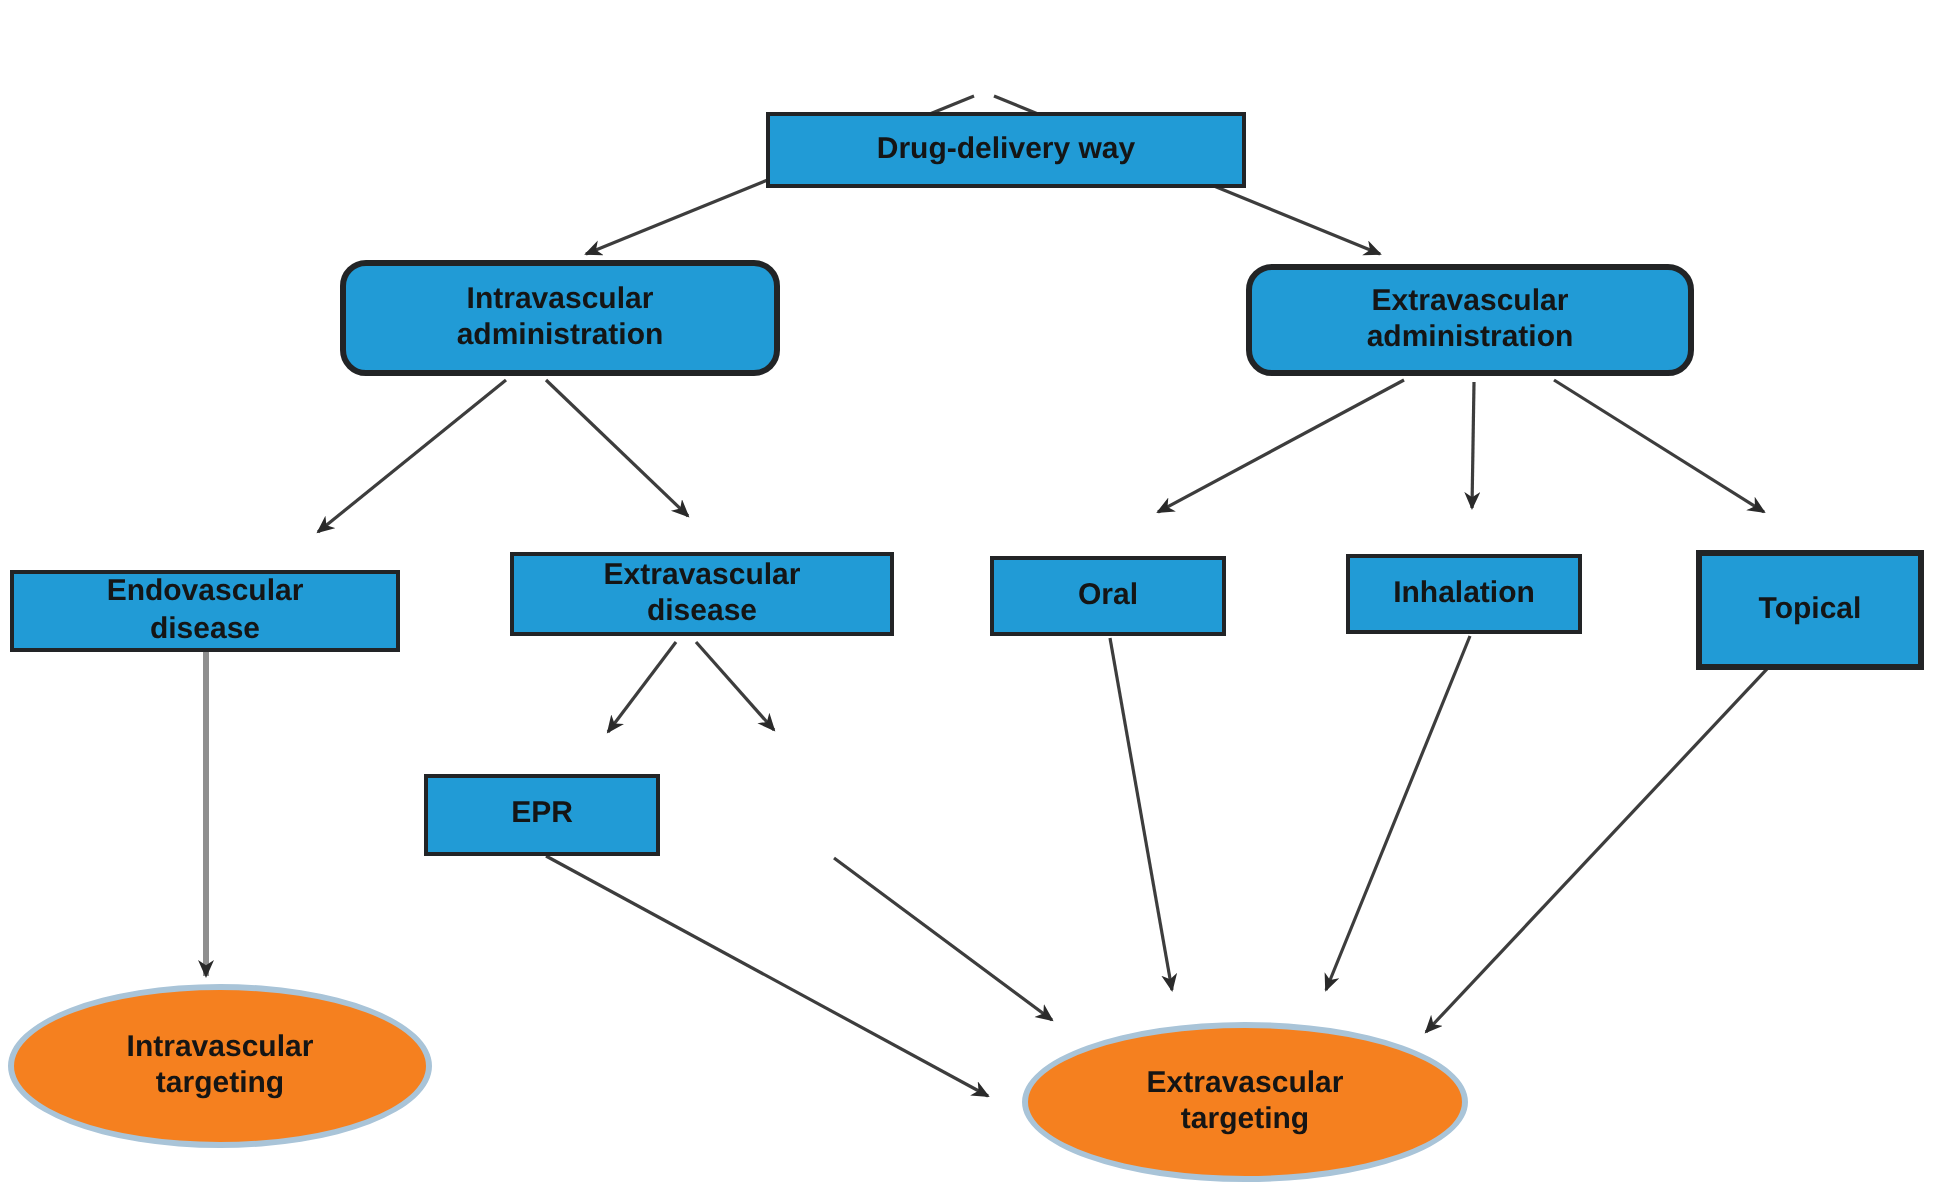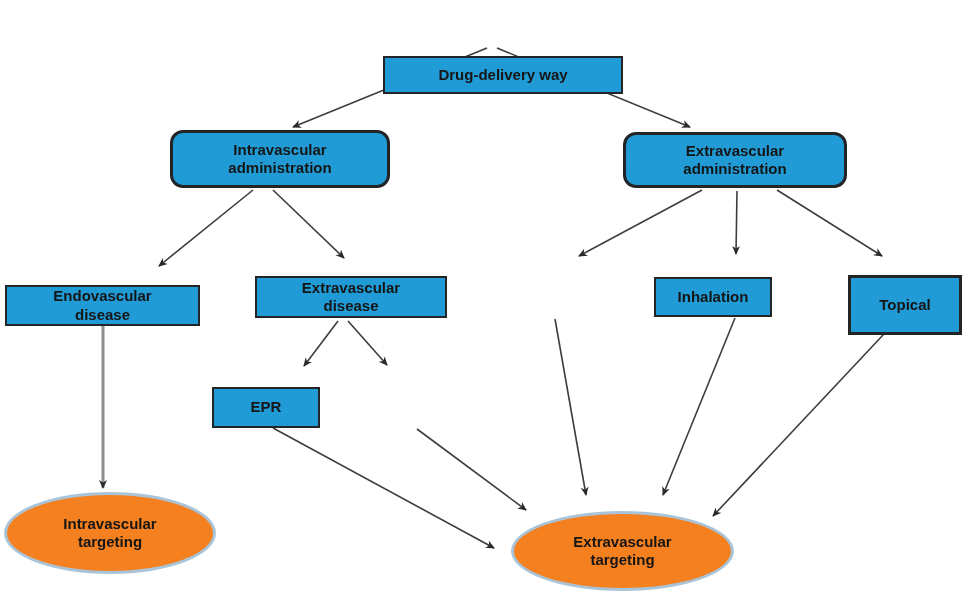--- a/index.html
+++ b/index.html
@@ -46,23 +46,23 @@
     border: 3px solid var(--ellipse-border);
     border-radius: 50%;
   }
   
   .pos-root          { left: 383px; top: 8px;   width: 240px; height: 38px; margin-top: 48px; }
   .pos-intra-admin   { left: 170px; top: 130px; width: 220px; height: 58px; }
   .pos-extra-admin   { left: 623px; top: 132px; width: 224px; height: 56px; }
   .pos-endo-disease  { left: 5px;   top: 285px; width: 195px; height: 41px; }
   .pos-extra-disease { left: 255px; top: 276px; width: 192px; height: 42px; }
   .pos-oral          { left: 495px; top: 278px; width: 118px; height: 40px; }
-  .pos-inhalation    { left: 654px; top: 277px; width: 118px; height: 40px; }
+  .pos-inhalation    { left: 673px; top: 277px; width: 118px; height: 40px; }
   .pos-topical       { left: 848px; top: 275px; width: 114px; height: 60px; }
-  .pos-epr           { left: 212px; top: 387px; width: 108px; height: 41px; }
+  .pos-epr           { left: 212px; top: 387px; width: 118px; height: 41px; }
   .pos-bbb           { left: 355px; top: 387px; width: 117px; height: 41px; }
   .pos-intra-target  { left: 4px;   top: 492px; width: 212px; height: 82px; }
   .pos-extra-target  { left: 511px; top: 511px; width: 223px; height: 80px; }
   .arrow-head { fill: var(--arrow-head); }
 </style>
 </head>
 <body>
 
 <div class="stage">
 
@@ -108,20 +108,23 @@
   <div class="node box pos-endo-disease">
     <span class="lbl">Endovascular
 disease</span>
   </div>
 
   <div class="node box pos-extra-disease">
     <span class="lbl">Extravascular
 disease</span>
   </div>
 
+  <div class="node box pos-oral">
+    <span class="lbl">Oral</span>
+  </div>
 
   <div class="node box pos-inhalation">
     <span class="lbl">Inhalation</span>
   </div>
 
   <div class="node box box-thick pos-topical">
     <span class="lbl">Topical</span>
   </div>
 
   <div class="node box pos-epr">

